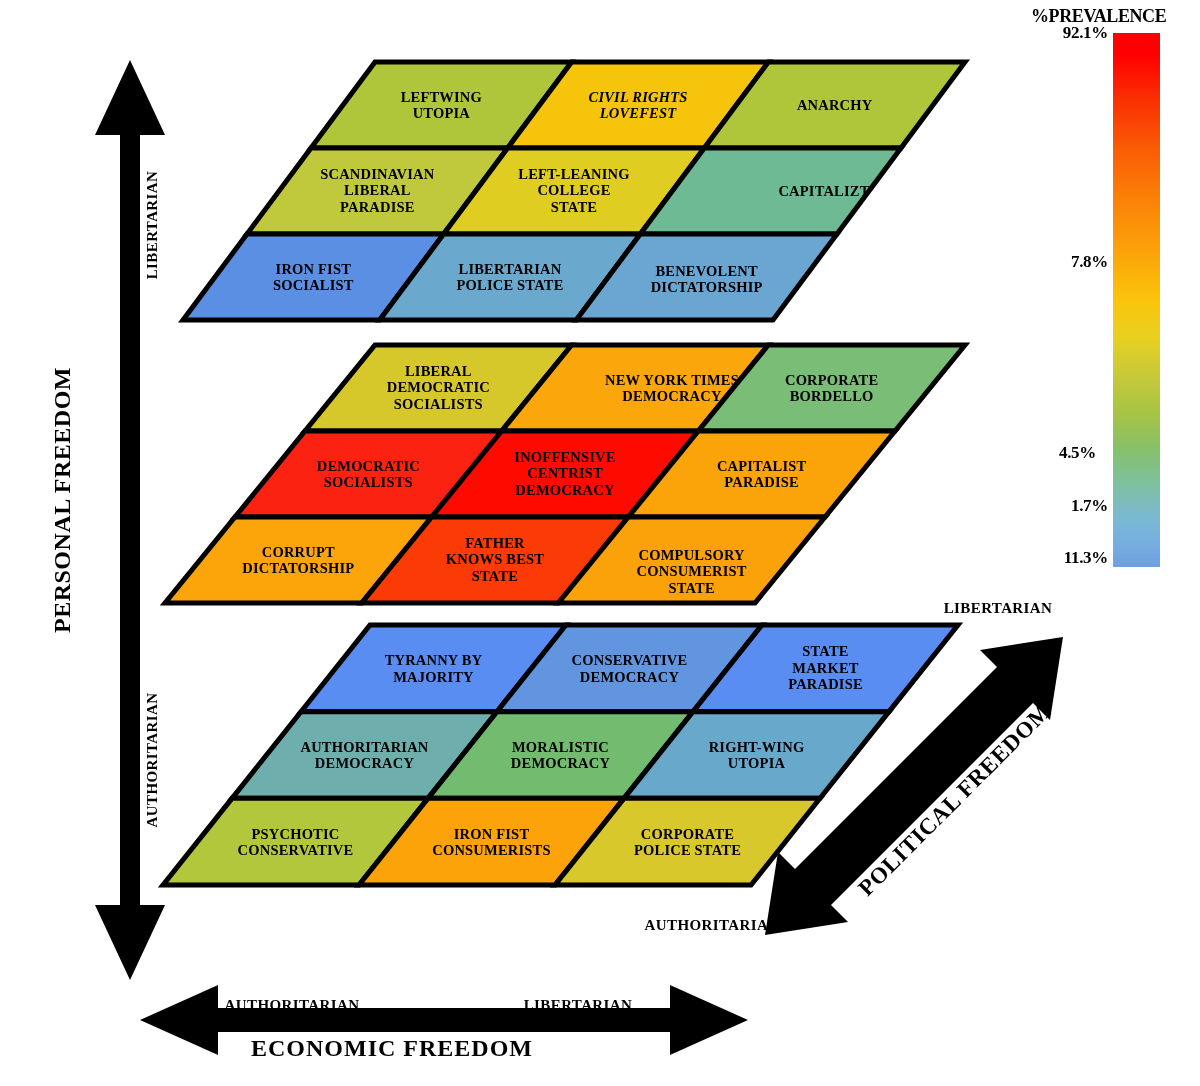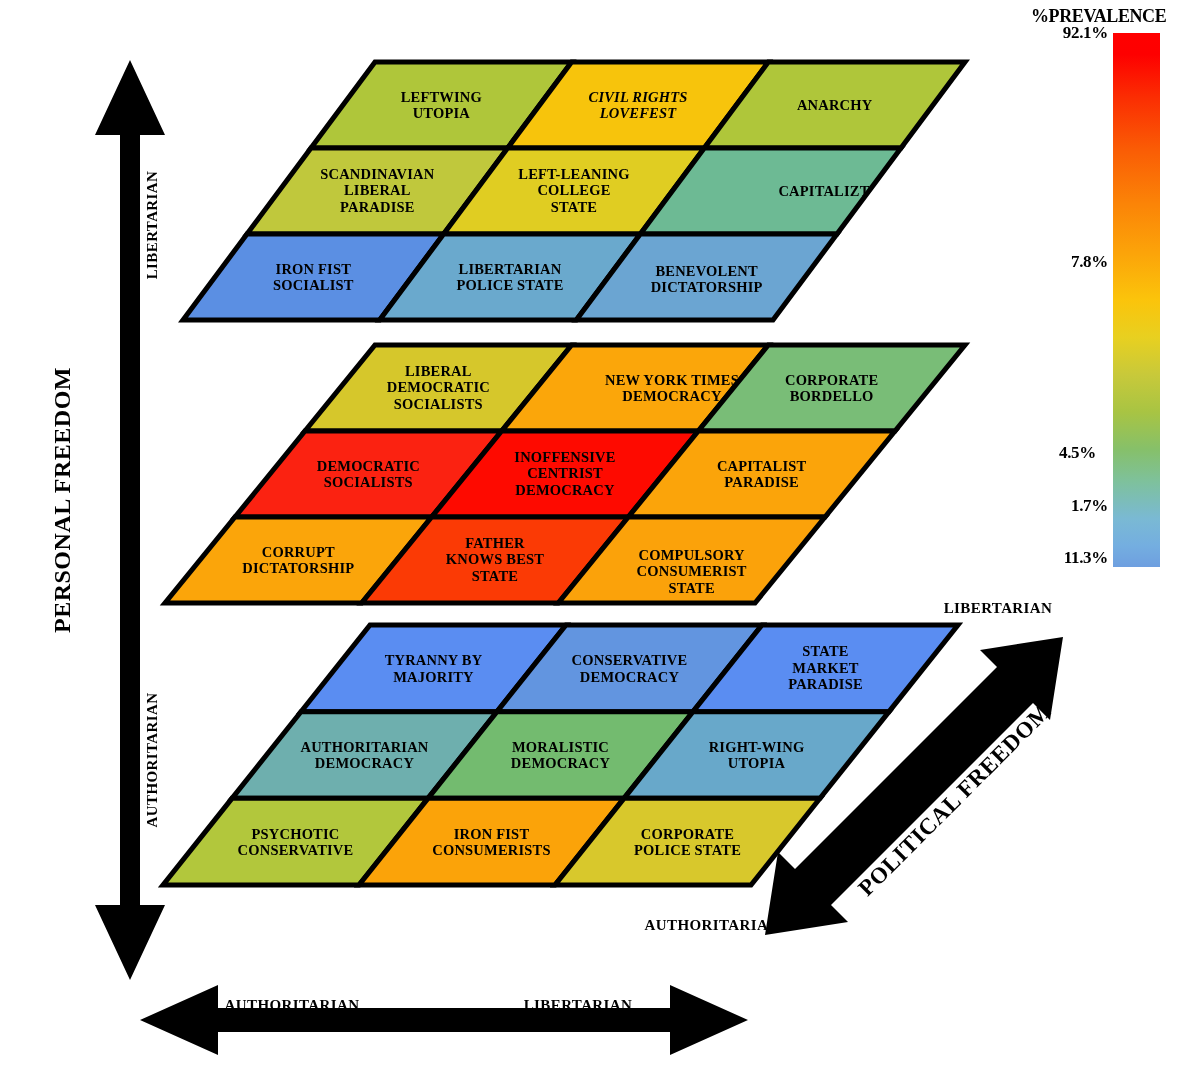--- a/index.html
+++ b/index.html
@@ -213,20 +213,21 @@
 
     <g>
       <polygon fill="#000" points="1063,637 1050,720 1033,703 831,905 848,922 765,935 778,852 795,869 997,667 980,650"></polygon>
     </g>
   </svg>
 
   <div class="axisLabel" id="vAxisTitle">PERSONAL FREEDOM</div>
   <div class="axisLabel" id="vAxisTop">LIBERTARIAN</div>
   <div class="axisLabel" id="vAxisBot">AUTHORITARIAN</div>
 
+  <div class="axisLabel" id="hAxisTitle">ECONOMIC FREEDOM</div>
   <div class="axisLabel" id="hAxisLeft">AUTHORITARIAN</div>
   <div class="axisLabel" id="hAxisRight">LIBERTARIAN</div>
 
   <div class="axisLabel" id="dAxisTitle">POLITICAL FREEDOM</div>
   <div class="axisLabel" id="dAxisTop">LIBERTARIAN</div>
   <div class="axisLabel" id="dAxisBot">AUTHORITARIAN</div>
 
   <div id="cbTitle">%PREVALENCE</div>
   <div id="cbar"></div>
   <div id="cbTicks" style="position: absolute; left: 1020px; top: 0px; width: 88px; height: 600px;">

